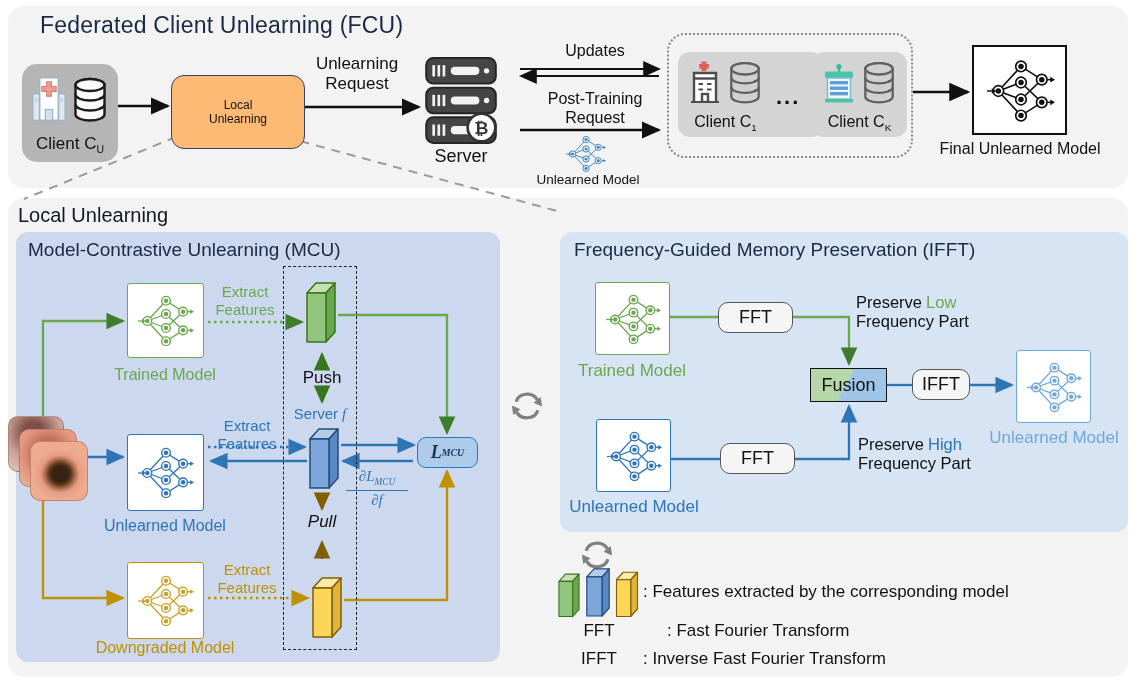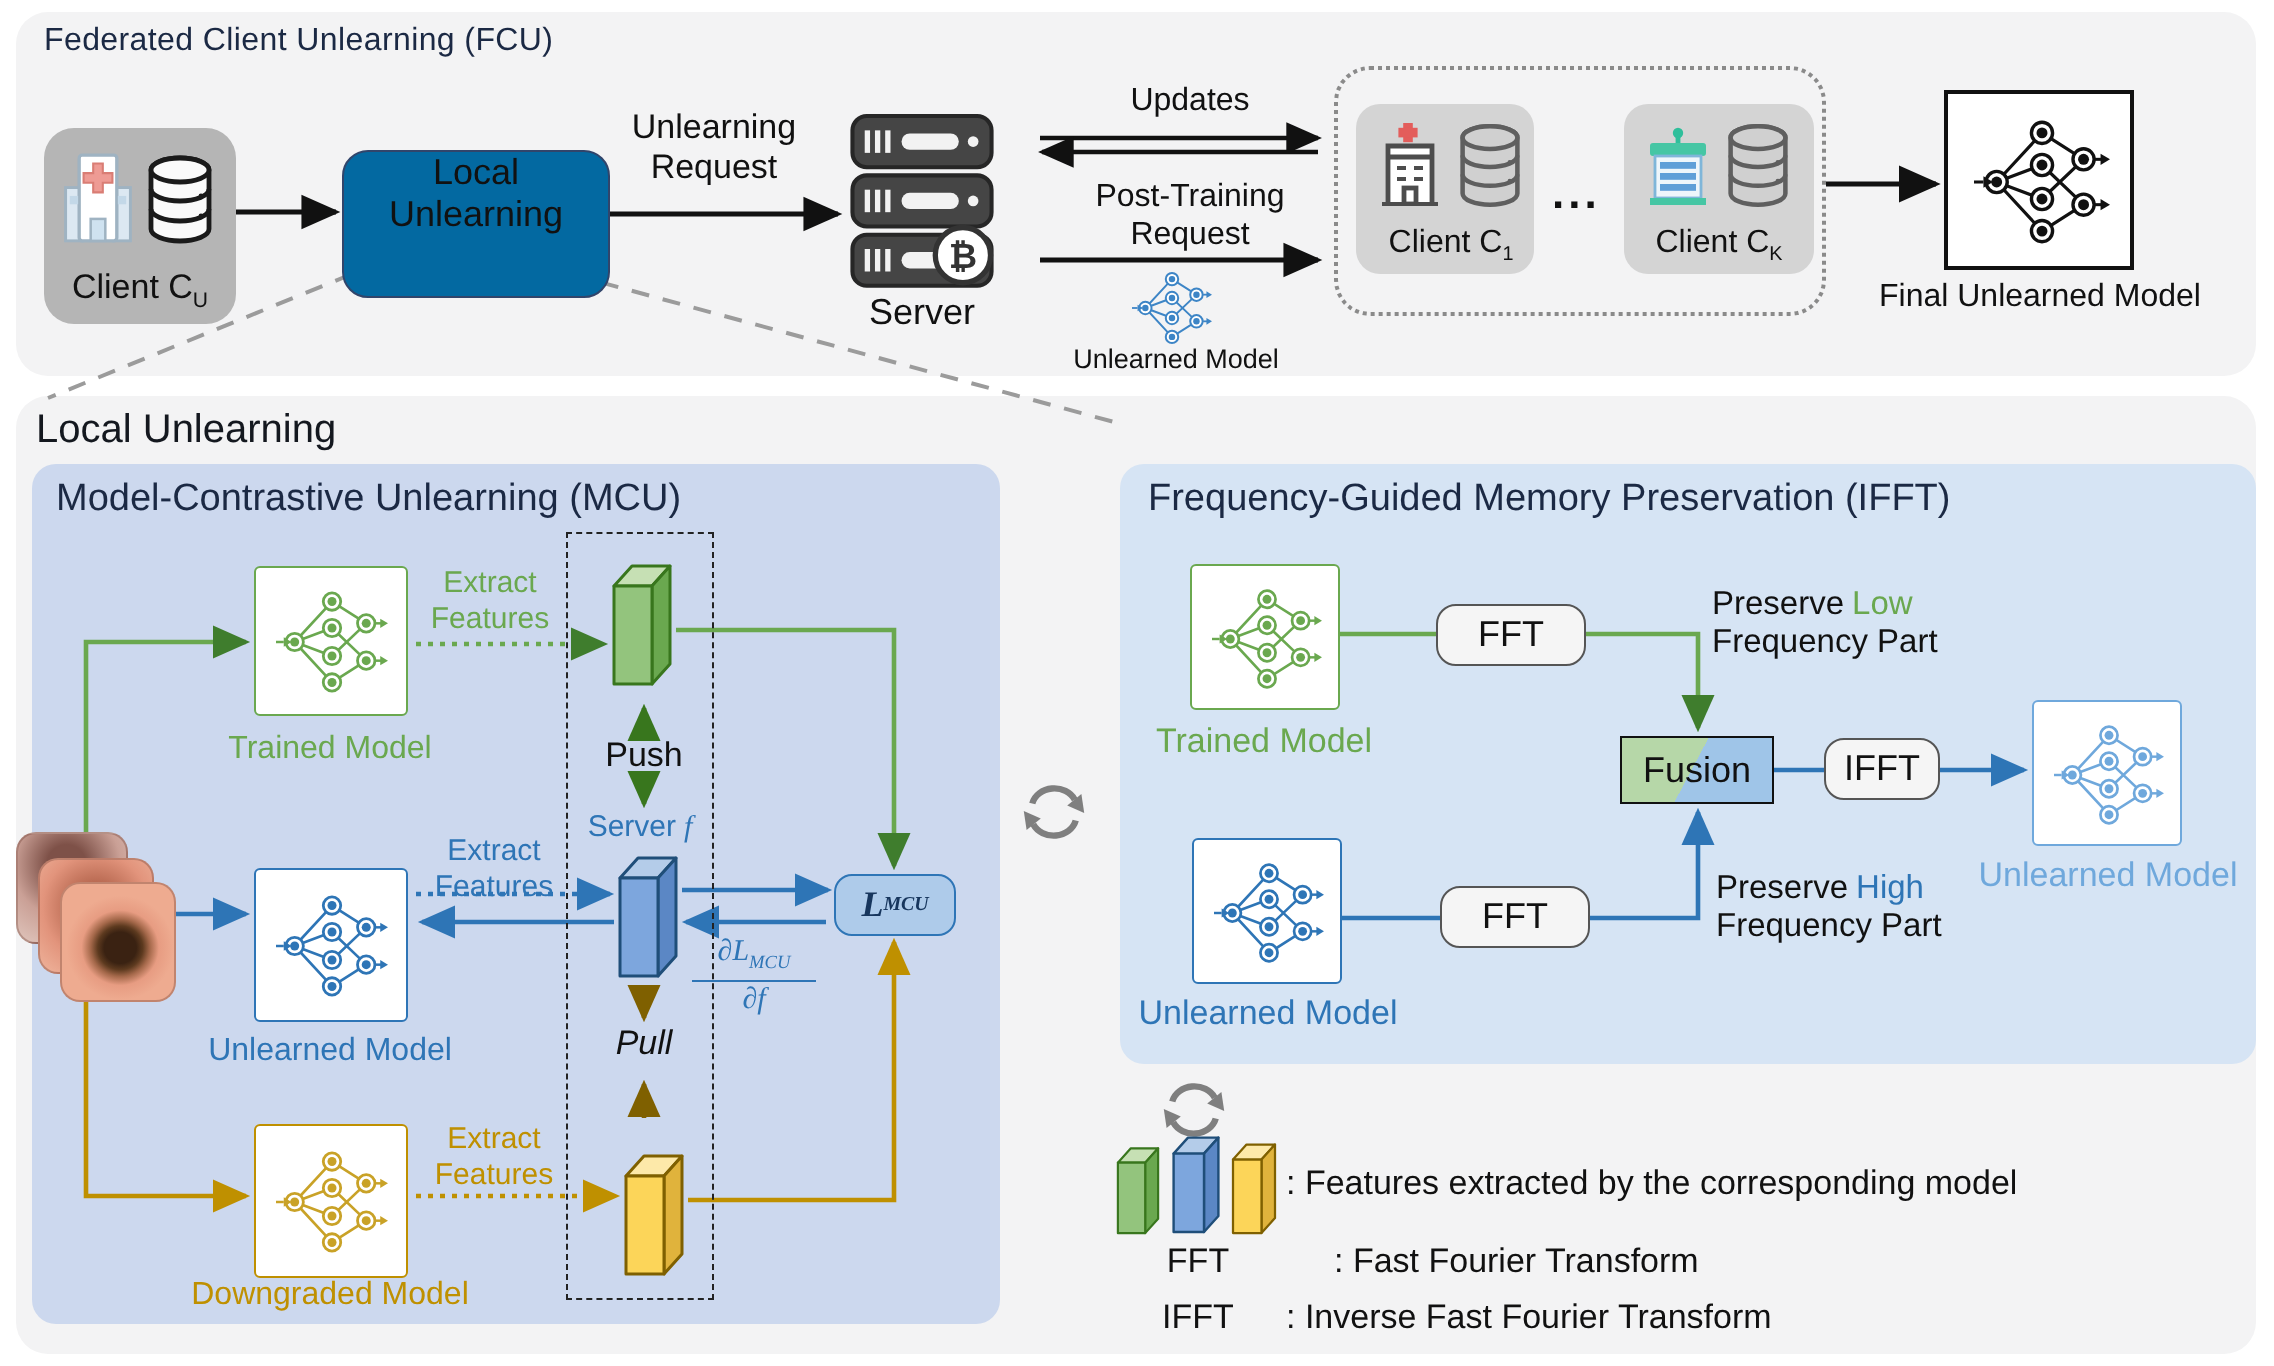--- a/index.html
+++ b/index.html
@@ -201,35 +201,35 @@
     <path d="M322,559 V542" stroke="#7f6000" stroke-width="2.3" fill="none" marker-end="url(#mDY)"></path>
 
     <path d="M670,317 H718" stroke="#6aa84f" stroke-width="2.3" fill="none"></path>
     <path d="M793,317 H849 V364" stroke="#6aa84f" stroke-width="2.3" fill="none" marker-end="url(#mG)"></path>
     <path d="M671,459 H720" stroke="#2e75b6" stroke-width="2.3" fill="none"></path>
     <path d="M795,459 H849 V406" stroke="#2e75b6" stroke-width="2.3" fill="none" marker-end="url(#mBl)"></path>
     <path d="M887,385 H912" stroke="#2e75b6" stroke-width="2.3" fill="none"></path>
     <path d="M970,385 H1012" stroke="#2e75b6" stroke-width="2.3" fill="none" marker-end="url(#mBl)"></path>
   </svg>
 
-  <div class="abs hdr" style="left:22px;top:12px;font-size:16px;letter-spacing:.2px;">Federated Client Unlearning (FCU)</div>
+  <div class="abs hdr" style="left:40px;top:12px;font-size:23px;letter-spacing:.2px;">Federated Client Unlearning (FCU)</div>
 
   <div class="abs" style="left:22px;top:64px;width:96px;height:98px;background:#b5b5b5;border-radius:15px;">
     <svg class="abs" width="36" height="46" style="left:9px;top:12px;">
         <use href="#hospital-u"></use>
       </svg>
     <svg class="abs" width="36" height="46" style="left:50px;top:13px;color:#1a1a1a;--dbf:#fafafa;">
         <use href="#db"></use>
       </svg>
     <div class="abs ctr" style="left:0;top:70px;width:96px;font-size:17px;">
       <span>Client C</span><sub>U</sub>
     </div>
   </div>
 
-  <div class="abs box twoline" style="left:171px;top:75px;width:134px;height:74px;background:#0369a1;border:1.6px solid #31456b;border-radius:13px;display:flex;align-items:center;justify-content:flex-start;flex-direction:column;font-size:18px;">
+  <div class="abs box twoline" style="left:171px;top:75px;width:134px;height:74px;background:#fdba74;border:1.6px solid #31456b;border-radius:13px;display:flex;align-items:center;justify-content:center;flex-direction:column;font-size:12px;">
     <span>Local</span>
     <span>Unlearning</span>
   </div>
 
   <div class="abs ctr twoline" style="left:300px;top:54px;width:114px;font-size:17px;">
     <span>Unlearning</span><br>
     <span>Request</span>
   </div>
 
   <svg class="abs" width="74" height="90" style="left:424px;top:57px;">
@@ -242,21 +242,21 @@
     <span>Post-Training</span><br>
     <span>Request</span>
   </div>
   <svg class="abs" width="40" height="40" style="left:566px;top:134px;color:#3d85c6;">
       <use href="#nn"></use>
     </svg>
   <div class="abs ctr" style="left:528px;top:172px;width:120px;font-size:13.5px;">Unlearned Model</div>
 
   <div class="abs" style="left:667px;top:33px;width:246px;height:125px;border:2.4px dotted #8a8a8a;border-radius:18px;box-sizing:border-box;"></div>
 
-  <div class="abs" style="left:678px;top:52px;width:89px;height:85px;background:#d4d4d4;border-radius:12px;">
+  <div class="abs" style="left:678px;top:52px;width:110px;height:85px;background:#d4d4d4;border-radius:12px;padding-left:35px;">
     <svg class="abs" width="34" height="42" style="left:10px;top:9px;">
         <use href="#hospital-1"></use>
       </svg>
     <svg class="abs" width="34" height="44" style="left:50px;top:9px;color:#5f5f5f;--dbf:#d0d0d0;">
         <use href="#db"></use>
       </svg>
     <div class="abs ctr" style="left:0;top:61px;width:95px;font-size:16px;">
       <span>Client C</span><sub>1</sub>
     </div>
   </div>

